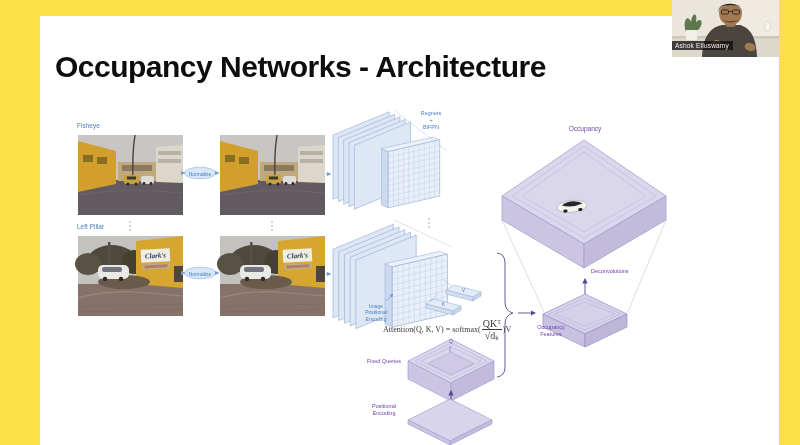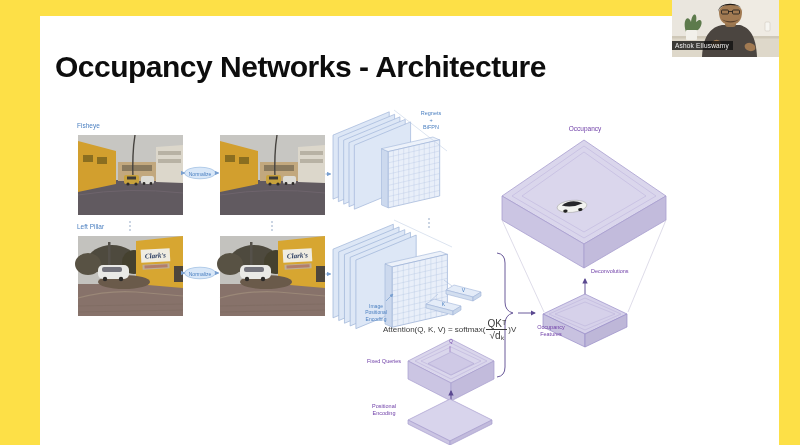--- a/index.html
+++ b/index.html
@@ -8,21 +8,21 @@
   .slide{position:absolute;left:40px;top:16px;width:739px;height:429px;background:#ffffff;}
   .title{position:absolute;left:55px;top:50px;margin:0;font-size:30px;font-weight:700;
          color:#0d0d0d;letter-spacing:-0.5px;font-family:"Liberation Sans",sans-serif;}
   .diagram{position:absolute;left:0;top:0;width:800px;height:445px;pointer-events:none;}
   .lbl{position:absolute;text-align:center;white-space:pre-line;line-height:1.25;
        font-family:"Liberation Sans",sans-serif;}
   .blue{color:#4a7fc0;}
   .purple{color:#7040a8;}
   .fs6{font-size:6.5px;} .fs55{font-size:5.5px;} .fs5{font-size:5px;} .fs45{font-size:4.5px;}
   .equation{position:absolute;left:383px;top:318px;display:flex;align-items:center;
-            font-family:Liberation Sans, sans-serif;font-size:8px;color:#3a3a3a;}
+            font-family:Liberation Serif, serif;font-size:8px;color:#3a3a3a;}
   .frac{display:inline-flex;flex-direction:column;align-items:center;font-size:10px;
         line-height:1.1;margin:0 1px;}
   .num{border-bottom:0.5px solid #3a3a3a;padding:0 1px;}
   .webcam{position:absolute;left:672px;top:0;width:107px;height:57px;background:#eae6de;overflow:hidden;}
   .webcam svg{display:block;}
   .nametag{position:absolute;left:0;bottom:7px;background:rgba(15,15,15,0.78);color:#f0f0f0;
            font-size:6.5px;padding:1px 4px 1.5px 3px;letter-spacing:0.2px;white-space:nowrap;}
 </style>
 </head>
 <body>

